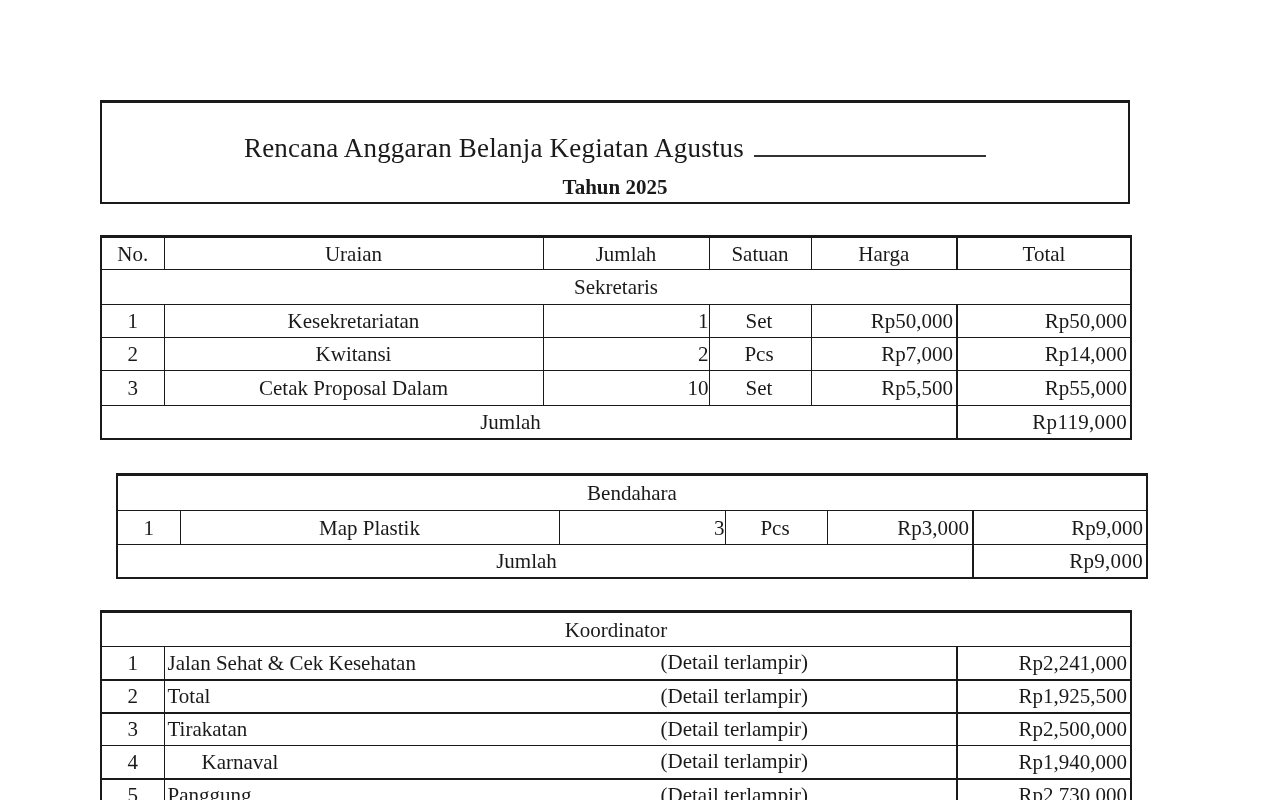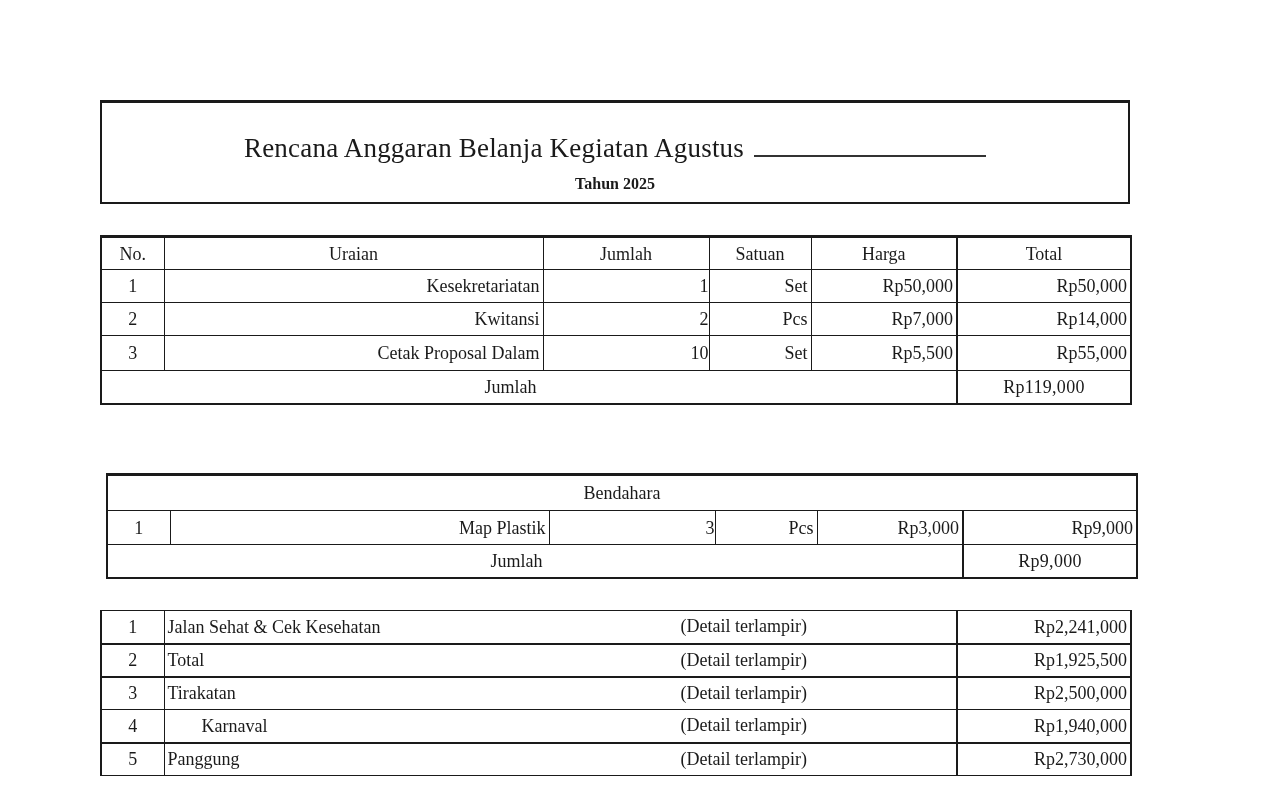--- a/index.html
+++ b/index.html
@@ -1,38 +1,38 @@
 <!DOCTYPE html>
 <html><head>
 <meta charset="utf-8">
 <style>
   html, body { margin: 0; padding: 0; background: #ffffff; }
   body { width: 1280px; height: 800px; overflow: hidden; position: relative;
          font-family: "Liberation Serif", "DejaVu Serif", serif; color: #1a1a1a; }
-  .abs { position: absolute; margin-left: 20px; }
+  .abs { position: absolute; }
   .box { position: absolute; box-sizing: border-box; border: 2px solid #1a1a1a; border-top-width: 3px; }
   .title { position: absolute; left: 0; right: 0; text-align: center; }
   .title-main { top: 30px; font-size: 27px; letter-spacing: 0.2px; }
   .title-main .blank { display: inline-block; width: 232px; border-bottom: 2px solid #333; height: 20px; vertical-align: baseline; margin-left: 10px; }
-  .title-sub { top: 72px; font-size: 16px; font-weight: bold; }
+  .title-sub { top: 72px; font-size: 21px; font-weight: bold; }
 
-  table.grid { position: absolute; border-collapse: collapse; table-layout: fixed; font-size: 18px; }
+  table.grid { position: absolute; border-collapse: collapse; table-layout: fixed; font-size: 21px; }
   table.grid td { border: 1.5px solid #1a1a1a; padding: 0 3px; height: 33px; line-height: 30px; white-space: nowrap; overflow: hidden; box-sizing: border-box; }
   table.grid tr.top td { border-top: 3px solid #1a1a1a; }
   table.grid tr.bottom td { border-bottom: 2.5px solid #1a1a1a; }
   table.grid td.lb { border-left: 2px solid #1a1a1a; }
   table.grid td.rb { border-right: 2.5px solid #1a1a1a; border-radius: 11px; }
   table.grid td.tl { border-left: 2.5px solid #1a1a1a; }
   .c { text-align: center; }
   .r { text-align: right; }
-  .l { text-align: right; }
+  .l { text-align: center; }
   .hdr td { height: 35px; }
   .qty { padding-right: 0 !important; }
   .unit { padding-left: 1px !important; }
-  .jumlah-total { letter-spacing: 0.3px; text-align: center; }
+  .jumlah-total { letter-spacing: 0.3px; }
 </style>
 </head>
 <body>
 
 <div class="box" style="left:100px; top:100px; width:1030px; height:104px;">
   <div class="title title-main">
     <span>Rencana Anggaran Belanja Kegiatan Agustus</span><span class="blank"></span>
   </div>
   <div class="title title-sub">Tahun 2025</div>
 </div>
@@ -47,20 +47,23 @@
       <col style="width:174px">
   </colgroup>
   <tbody>
       <tr class="top hdr">
     <td class="c lb">No.</td>
     <td class="c">Uraian</td>
     <td class="c">Jumlah</td>
     <td class="c">Satuan</td>
     <td class="c">Harga</td>
     <td class="c rb tl">Total</td>
+  </tr>
+  <tr>
+    <td colspan="6" class="c lb rb" style="height:35px;">Sekretaris</td>
   </tr>
   <tr>
     <td class="c lb">1</td>
     <td class="l">Kesekretariatan</td>
     <td class="r qty">1</td>
     <td class="l unit">Set</td>
     <td class="r">Rp50,000</td>
     <td class="r rb tl">Rp50,000</td>
   </tr>
   <tr>
@@ -79,21 +82,21 @@
     <td class="r">Rp5,500</td>
     <td class="r rb tl">Rp55,000</td>
   </tr>
   <tr class="bottom">
     <td colspan="5" class="c lb" style="padding-right:40px;">Jumlah</td>
     <td class="r rb tl jumlah-total">Rp119,000</td>
   </tr>
 </tbody>
   </table>
 
-<table class="grid" style="left:106px; top:473px; width:1030px;">
+<table class="grid" style="left:116px; top:473px; width:1030px;">
   <colgroup>
     <col style="width:63px">
       <col style="width:379px">
       <col style="width:166px">
       <col style="width:102px">
       <col style="width:146px">
       <col style="width:174px">
   </colgroup>
   <tbody>
       <tr class="top">
@@ -114,20 +117,23 @@
 </tbody>
   </table>
 
 <table class="grid" style="left:100px; top:610px; width:1030px;">
   <colgroup>
     <col style="width:63px">
       <col style="width:793px">
       <col style="width:174px">
   </colgroup>
   <tbody>
+      <tr class="top">
+    <td colspan="3" class="c lb rb" style="height:35px;">Koordinator</td>
+  </tr>
   <tr>
     <td class="c lb">1</td>
     <td style="position:relative;">
       <span>Jalan Sehat &amp; Cek Kesehatan</span>
       <span class="abs" style="left:496px; top:0;">(Detail terlampir)</span>
     </td>
     <td class="r rb tl">Rp2,241,000</td>
   </tr>
   <tr style="border-top:2.5px solid #1a1a1a;">
     <td class="c lb" style="border-top:2.5px solid #1a1a1a;">2</td>

